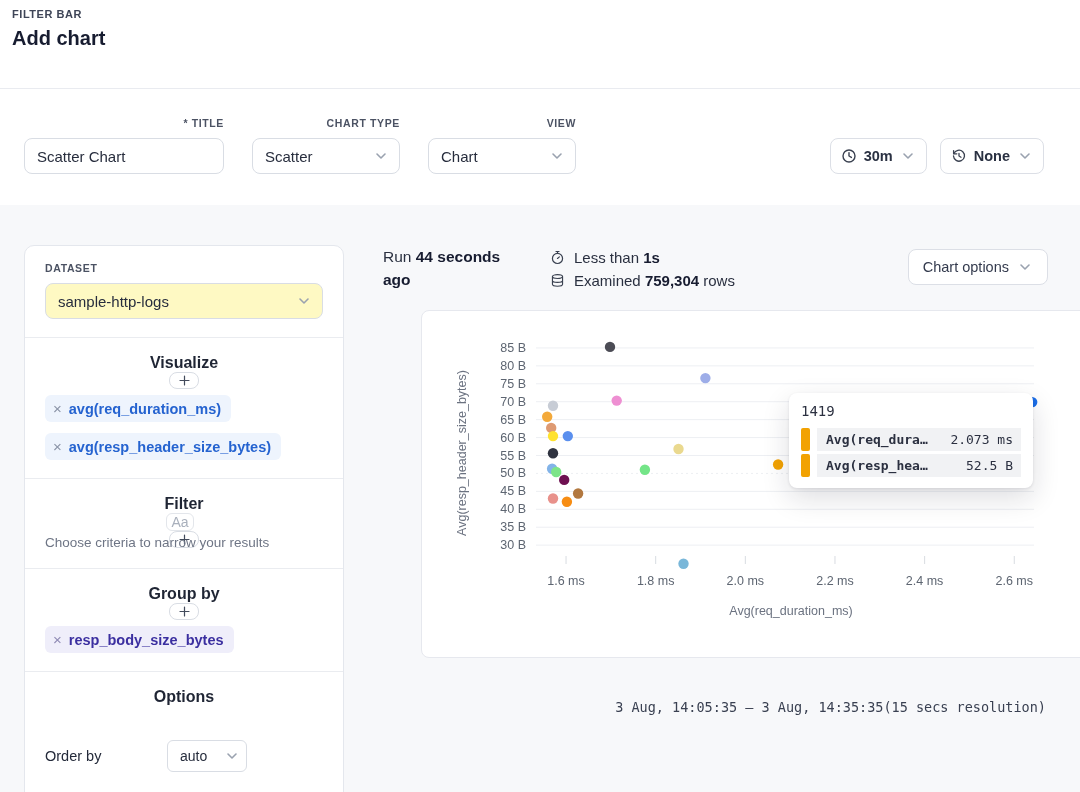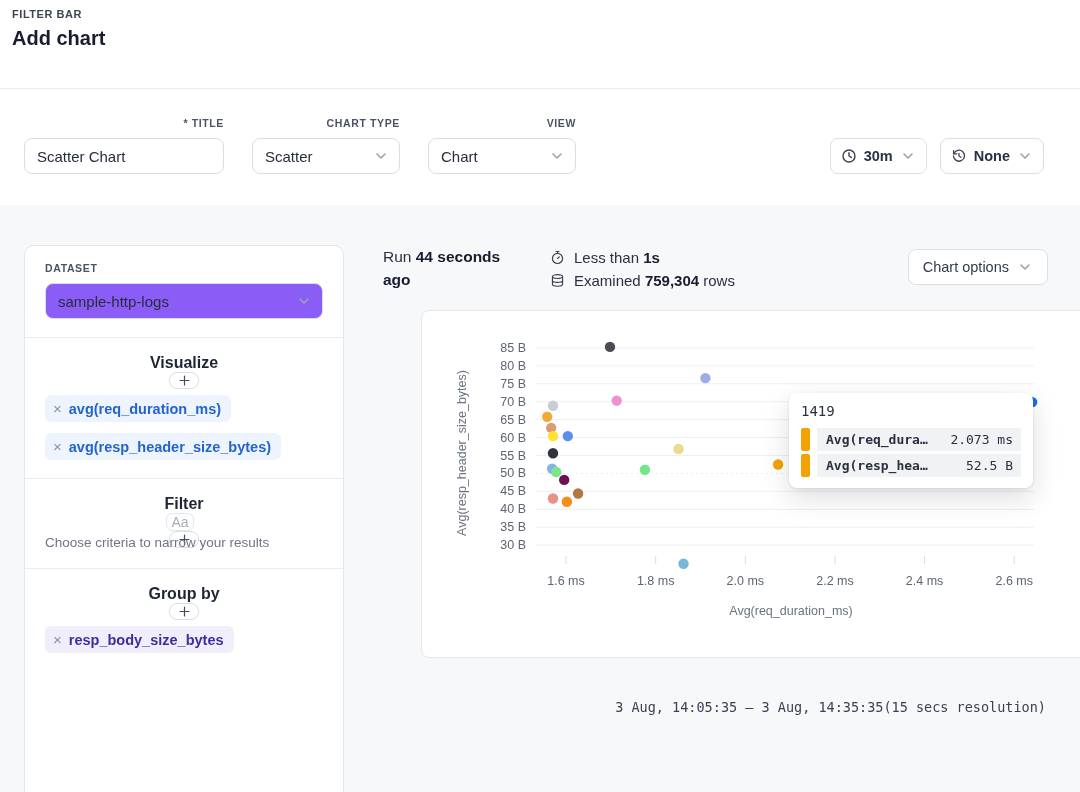--- a/index.html
+++ b/index.html
@@ -25,21 +25,21 @@
   .pill-btn svg.ic { width:16px; height:16px; }
 
   
   .main-bg { position:absolute; left:0; right:0; top:205px; bottom:0; background:var(--page-bg,#f7f8fa); }
 
   
   .side-card { position:absolute; left:24px; top:245px; width:320px; height:580px; background:#fff; border:1px solid #e4e7ed; border-radius:10px; overflow:hidden; }
   .side-section { padding:16px 20px 18px; border-bottom:1px solid #eaecf0; }
   .side-section:last-child { border-bottom:none; }
   .small-label { font-size:10.5px; font-weight:600; letter-spacing:.06em; color:#4b5263; text-transform:uppercase; margin-bottom:9px; }
-  .select-full { display:flex; align-items:center; justify-content:space-between; width:100%; height:36px; border:1px solid #d9dde4; border-radius:8px; background:#8b5cf6; padding:0 10px 0 12px; font-size:15px; color:#272d3d; cursor:pointer; }
+  .select-full { display:flex; align-items:center; justify-content:space-between; width:100%; height:36px; border:1px solid #d9dde4; border-radius:8px; background:#fef9c3; padding:0 10px 0 12px; font-size:15px; color:#272d3d; cursor:pointer; }
   .section-head { display:flex; align-items:center; height:30px;flex-direction:column; }
   .section-title { font-size:16px; font-weight:600; color:#1f2534; flex:1; }
   .sq-btn { width:30px; height:30px; border:1px solid #d9dde4; border-radius:8px; background:#fff; display:flex; align-items:center; justify-content:center; cursor:pointer; }
   .sq-btn svg { width:15px; height:15px; }
   .aa-btn { width:28px; height:28px; border:1px solid #e3e6eb; border-radius:6px; background:#fff; display:flex; align-items:center; justify-content:center; font-size:14px; color:#a9b0bc; margin-right:8px; cursor:pointer; }
   .chip { display:inline-flex; align-items:center; gap:7px; height:27px; padding:0 10px 0 8px; border-radius:6px; margin-top:11px; font-size:14.5px; font-weight:700; cursor:default; }
   .chip-blue { background:var(--chip-blue-bg,#eef4fd); color:var(--chip-blue-text,#2563d0); }
   .chip-purple { background:var(--chip-purple-bg,#efeefa); color:var(--chip-purple-text,#3b2fa0); }
   .chip-x { font-weight:400; font-size:15px; color:#8a93a6; cursor:pointer; line-height:1; }
   .chip-purple .chip-x { color:#8f8ab4; }
@@ -191,20 +191,34 @@
         </button>
       </div>
       <div>
         <div class="chip chip-purple">
           <span class="chip-x">×</span>
           <span>resp_body_size_bytes</span>
         </div>
       </div>
     </div>
 
+    <div class="side-section">
+      <div class="section-head">
+        <span class="section-title">Options</span>
+      </div>
+      <div class="orderby-row">
+        <span class="orderby-label">Order by</span>
+        <div class="select-sm">
+          <span>auto</span>
+          <svg class="chev" viewBox="0 0 16 16">
+              <path d="M4 6l4 4 4-4" stroke="#9aa2af" stroke-width="1.6" fill="none" stroke-linecap="round" stroke-linejoin="round"></path>
+            </svg>
+        </div>
+      </div>
+    </div>
   </div>
 
   <div class="run-info">
     <span>Run</span>
     <b>44 seconds ago</b>
   </div>
   <div class="run-stats">
     <div class="stat-row">
       <svg viewBox="0 0 16 16">
           <circle cx="8" cy="9" r="5.4" fill="none" stroke="#3a4150" stroke-width="1.3"></circle>

